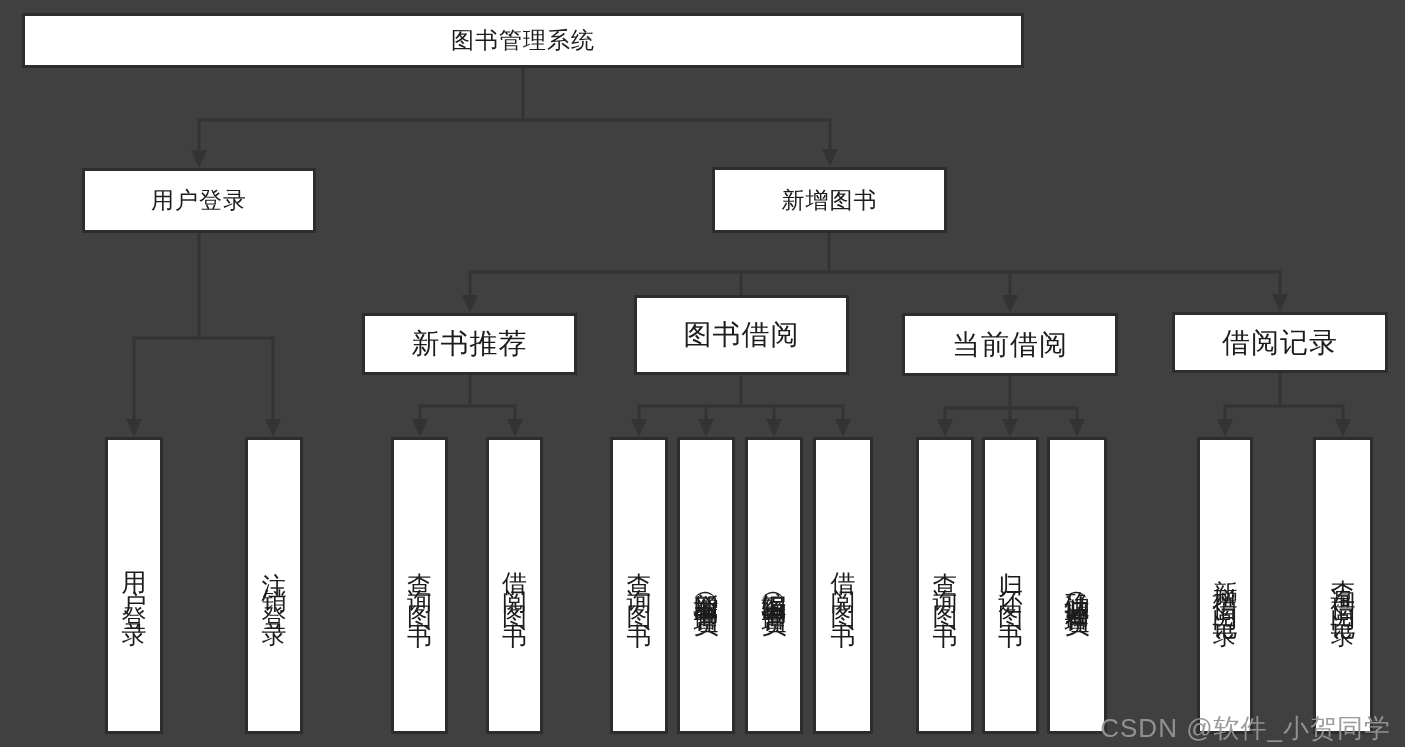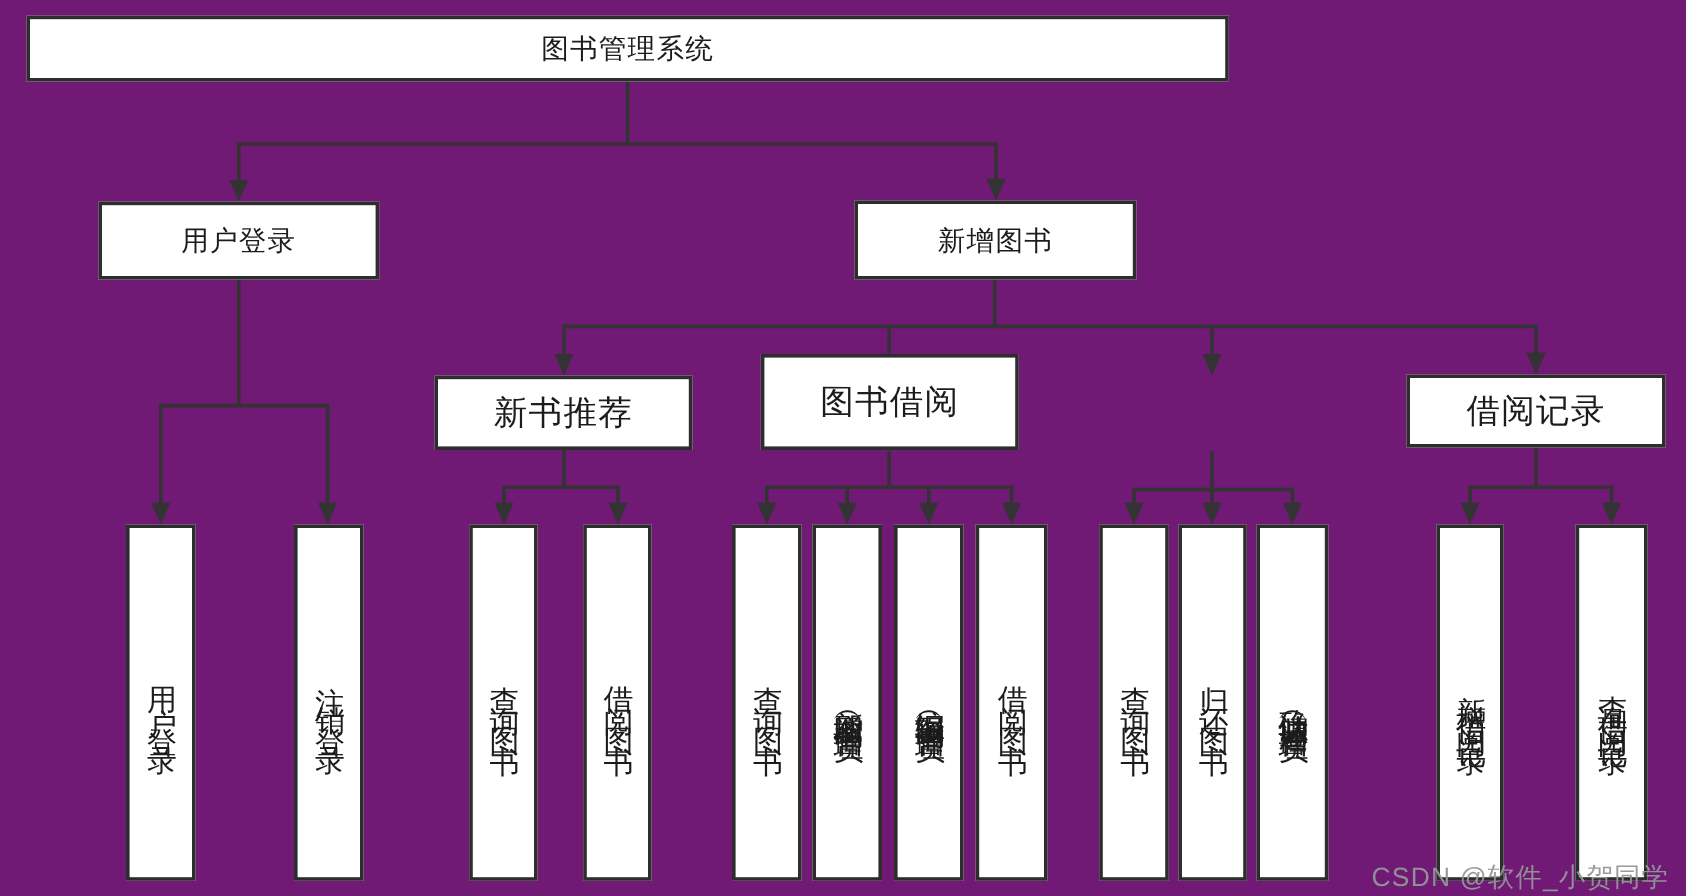--- a/index.html
+++ b/index.html
@@ -1,37 +1,37 @@
 <!DOCTYPE html>
 <html><head>
 <meta charset="utf-8">
 <style>
   html,body { margin:0; padding:0; background:#ffffff; }
   .canvas {
-    position:relative; width:1405px; height:747px; background:#701a75;
+    position:relative; width:1405px; height:747px; background:#404040;
     font-family:"Liberation Sans","DejaVu Sans",sans-serif; overflow:hidden;
   }
   .wires { position:absolute; left:0; top:0; }
   .node {
     position:absolute; background:#ffffff; border:3px solid #2d2d2d;
     box-sizing:border-box; display:flex; align-items:center; justify-content:center;
     color:#1c1c1c;
   }
   .hbox { font-size:23px; letter-spacing:1px; }
   .hbox.l3 { font-size:28px; }
   .vbox { top:437px; height:297px; width:58px; }
   .vt {
     writing-mode:vertical-rl; text-orientation:mixed;
     font-size:25px; line-height:1; display:block;
   }
   .ls-a { letter-spacing:17px; }   
   .ls-b { letter-spacing:9px; }    
   .ls-c { letter-spacing:3px; }    
   .watermark {
-    position:absolute; right:14px; bottom:1px; font-size:22px;
+    position:absolute; right:14px; bottom:1px; font-size:26px;
     color:rgba(148,150,153,0.95); letter-spacing:1px; white-space:nowrap;
   }
 </style>
 </head>
 <body>
 
 <div class="canvas">
 
   <svg class="wires" width="1405" height="747" viewBox="0 0 1405 747">
     <path d="M523 68 V120 M197.5 120 H831.5 M199 118.5 V152 M830 118.5 V151
@@ -74,20 +74,23 @@
   <div class="node hbox" style="left:712px;top:167px;width:235px;height:66px">
     <span>新增图书</span>
   </div>
 
   <div class="node hbox l3" style="left:362px;top:313px;width:215px;height:62px">
     <span>新书推荐</span>
   </div>
   <div class="node hbox l3" style="left:634px;top:295px;width:215px;height:80px">
     <span>图书借阅</span>
   </div>
+  <div class="node hbox l3" style="left:902px;top:313px;width:216px;height:63px">
+    <span>当前借阅</span>
+  </div>
   <div class="node hbox l3" style="left:1172px;top:312px;width:216px;height:61px">
     <span>借阅记录</span>
   </div>
 
   <div class="node vbox" style="left:105px">
     <span class="vt ls-a">用户登录</span>
   </div>
   <div class="node vbox" style="left:245px">
     <span class="vt ls-a">注销登录</span>
   </div>

